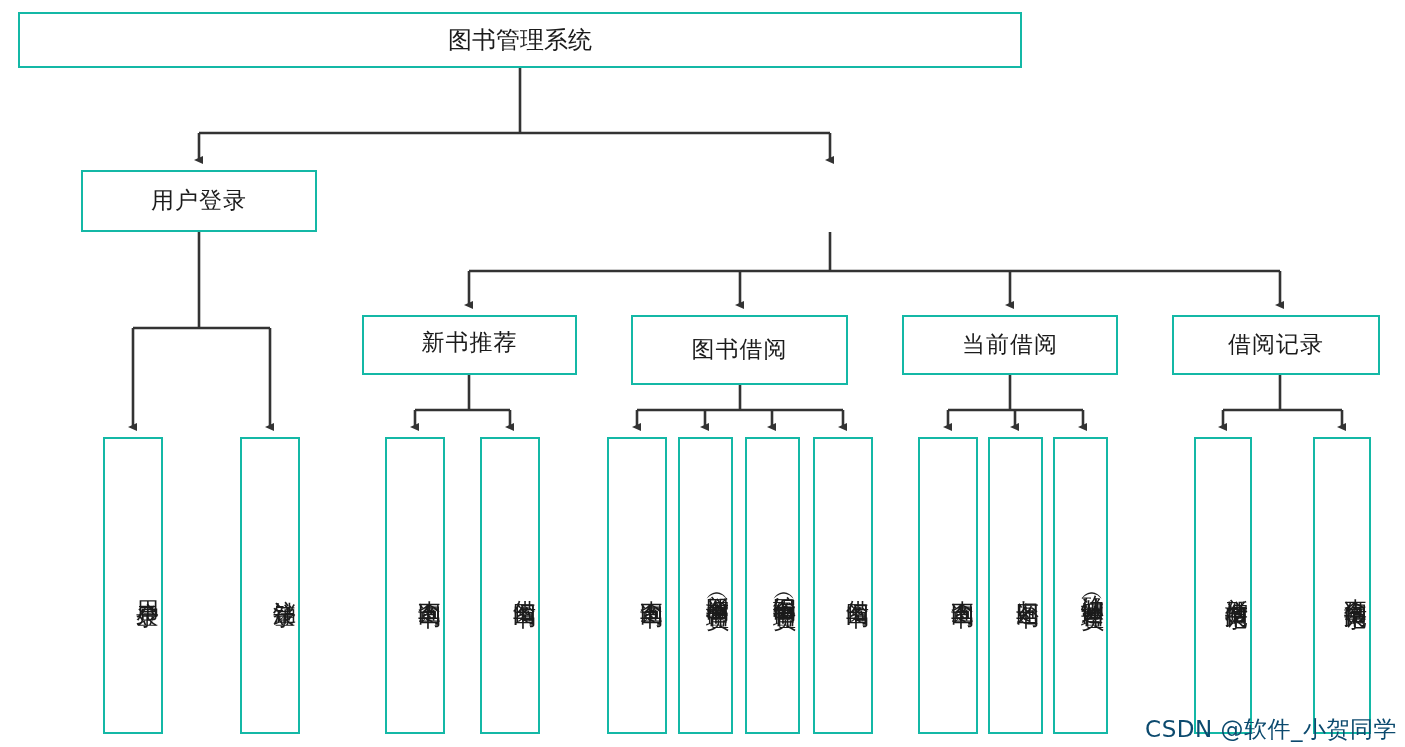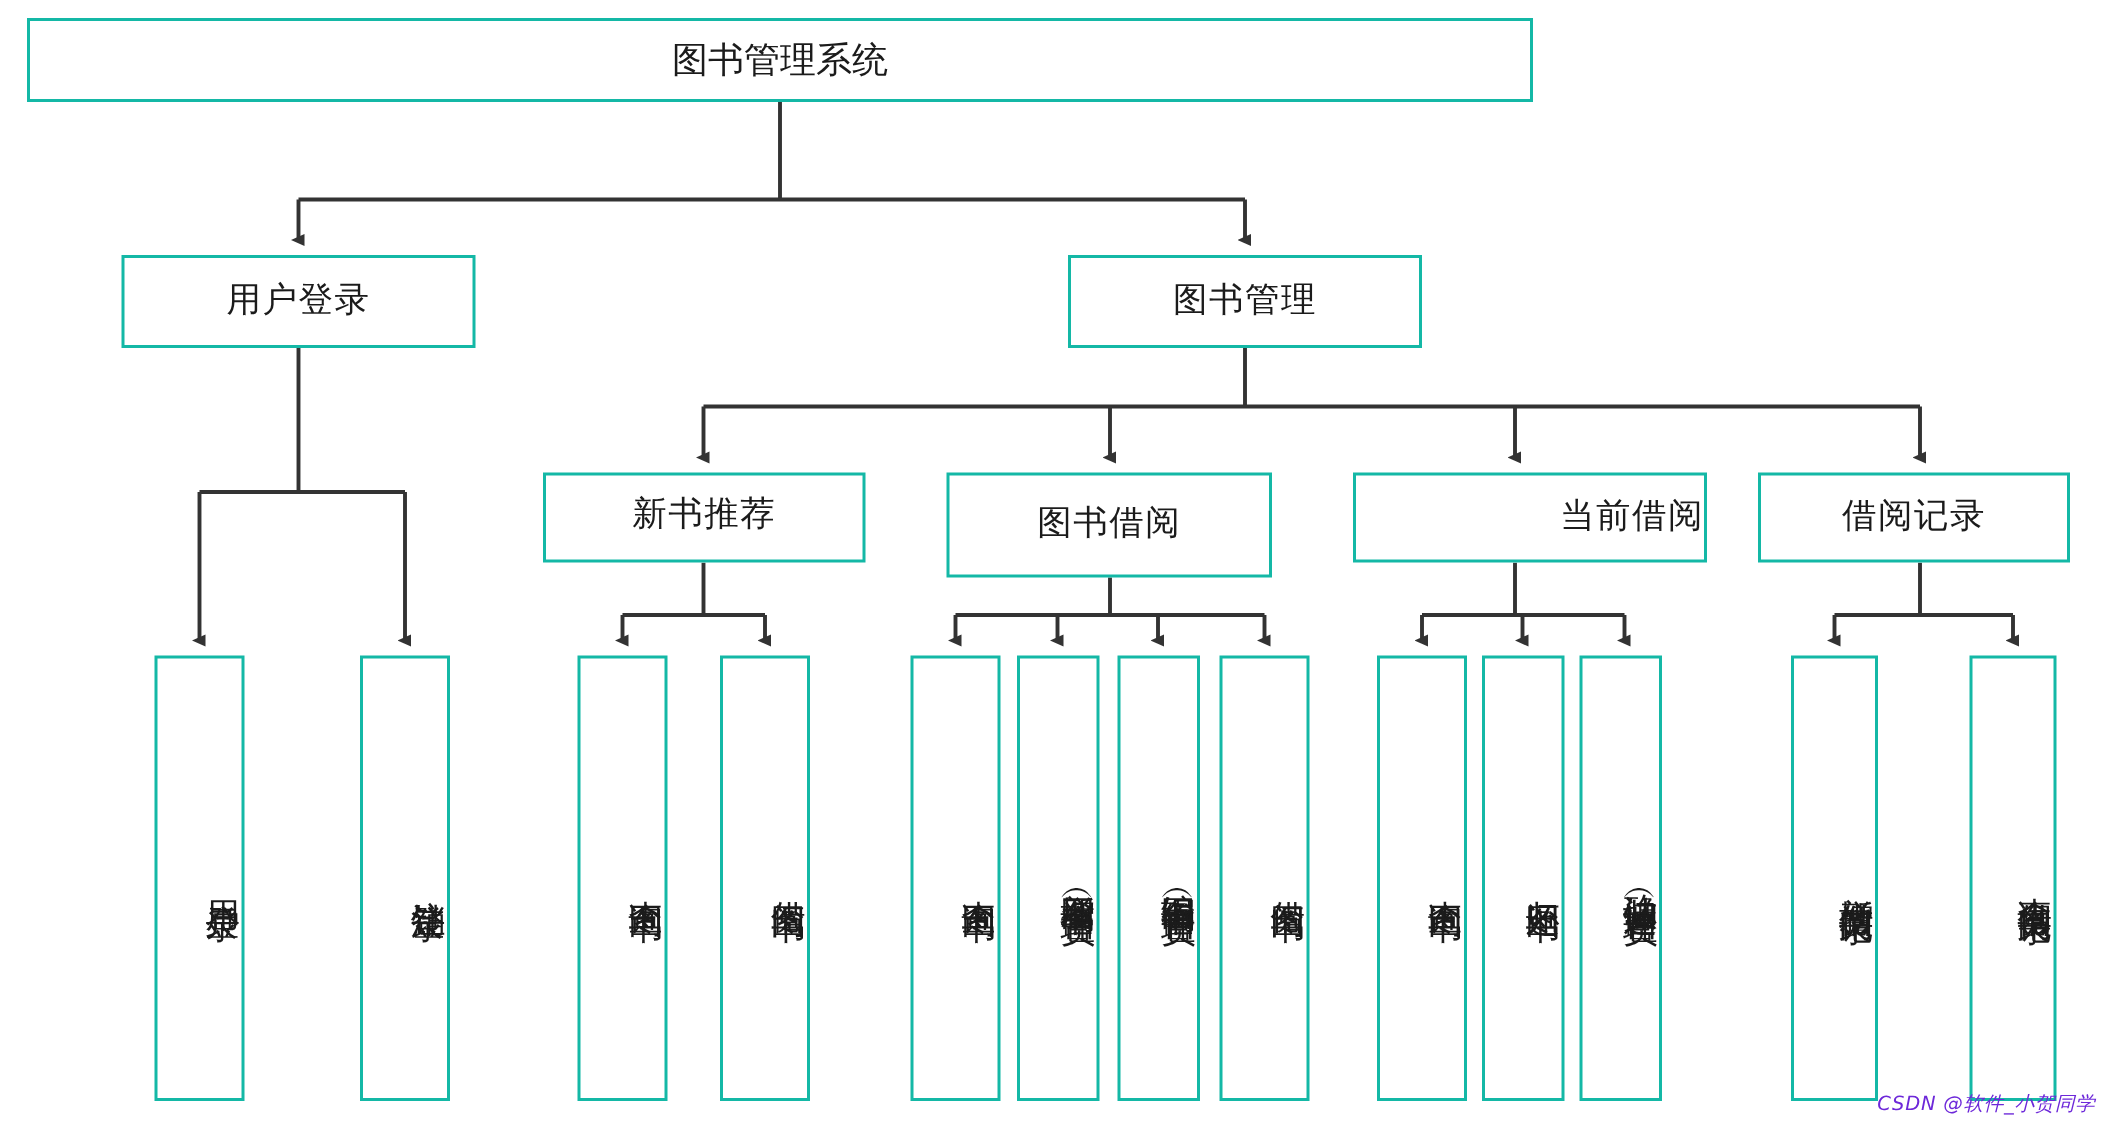--- a/index.html
+++ b/index.html
@@ -55,25 +55,24 @@
   }
   .node.vert .vlabel {
     writing-mode: vertical-rl;
     text-orientation: upright;
     white-space: nowrap;
   }
   .watermark {
     position: absolute;
     right: 8px;
     bottom: 2px;
-    font-size: 13px;
-    color: #6d28d9;
+    font-size: 23px;
+    color: #0c4a6e;
     letter-spacing: 0.5px;
     user-select: none;
-    font-style: italic;
   }
 </style>
 </head>
 <body>
 
 <div id="canvas">
 
   <svg id="wires" viewBox="0 0 1405 747">
     <defs>
       <marker id="arrow" markerWidth="10" markerHeight="10" refX="5" refY="5" orient="auto" markerUnits="userSpaceOnUse">
@@ -124,31 +123,28 @@
     </g>
   </svg>
 
   <div class="node root" style="left:18px; top:12px; width:1004px; height:56px;">
     <span>图书管理系统</span>
   </div>
 
   <div class="node horiz" style="left:81px; top:170px; width:236px; height:62px;">
     <span>用户登录</span>
   </div>
-  <div class="node horiz" style="left:712px; top:170px; width:236px; height:62px;">
-    <span>图书管理</span>
-  </div>
 
   <div class="node horiz" style="left:362px; top:315px; width:215px; height:60px;font-family:Liberation Mono, monospace;">
     <span>新书推荐</span>
   </div>
   <div class="node horiz" style="left:631px; top:315px; width:217px; height:70px;">
     <span>图书借阅</span>
   </div>
-  <div class="node horiz" style="left:902px; top:315px; width:236px; height:60px;justify-content:flex-end;">
+  <div class="node horiz" style="left:902px; top:315px; width:216px; height:60px;">
     <span>当前借阅</span>
   </div>
   <div class="node horiz" style="left:1172px; top:315px; width:208px; height:60px;">
     <span>借阅记录</span>
   </div>
 
   <div class="node vert" style="left:103px; top:437px; width:60px; height:297px;">
     <span class="vlabel">用户登录</span>
   </div>
   <div class="node vert" style="left:240px; top:437px; width:60px; height:297px;">

